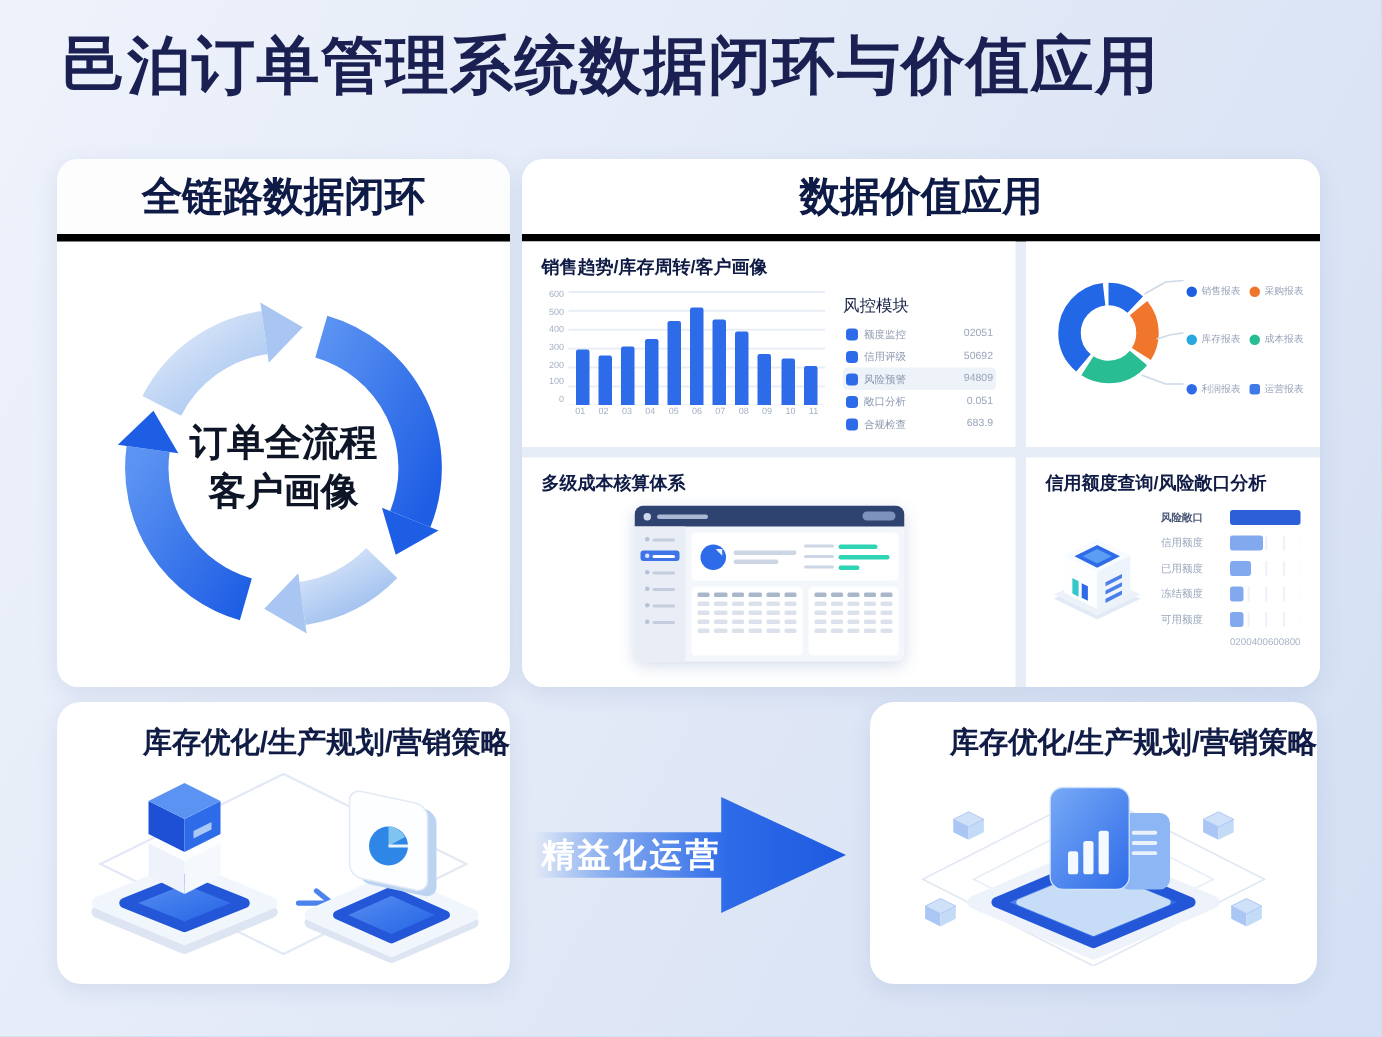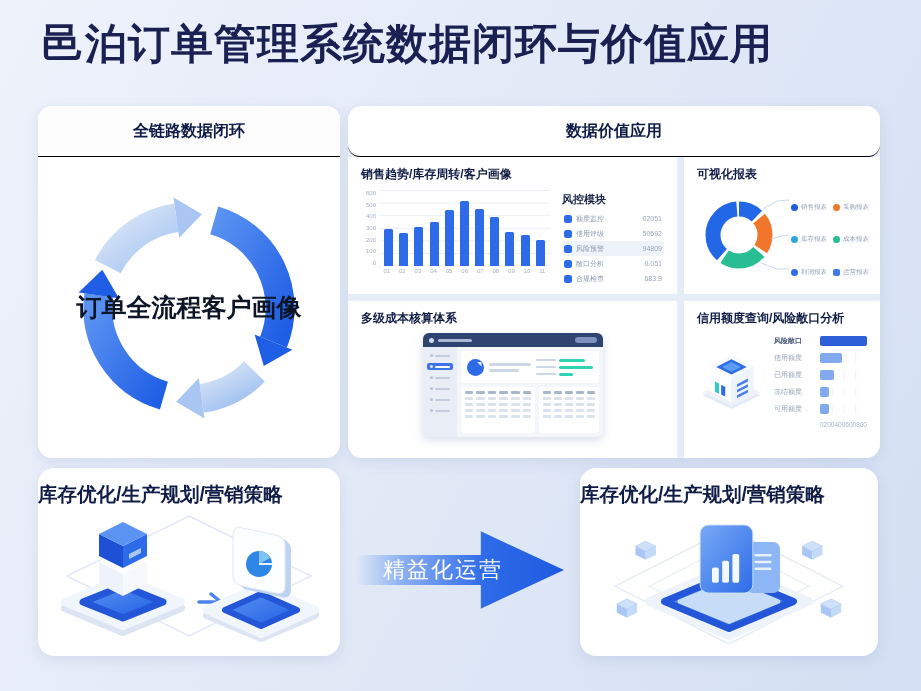--- a/index.html
+++ b/index.html
@@ -5,47 +5,47 @@
   html,body{margin:0;padding:0;background:#cfdcf1;font-family:"Liberation Sans","DejaVu Sans",sans-serif;}
   .stage{position:relative;width:921px;height:691px;overflow:hidden;
          background:linear-gradient(118deg,#eef2fb 0%,#e3eaf7 45%,#d3dff3 100%);}
   
   .page-title{position:absolute;left:42px;top:16px;font-size:42px;font-weight:800;
               color:#1a2152;letter-spacing:1px;white-space:nowrap;}
   
   .panel{position:absolute;background:#fff;border-radius:14px;
          box-shadow:0 4px 14px rgba(90,120,180,.14);overflow:hidden;}
   .panel-header{height:50px;display:flex;align-items:center;justify-content:center;
-                font-size:16px;font-weight:800;color:#0f1b47;background:#fdfdfe;
-                border-bottom:1px solid #000000;}
+                font-size:27px;font-weight:800;color:#0f1b47;background:#fdfdfe;
+                border-bottom:5px solid #000000;}
   .left-panel{left:38px;top:106px;width:302px;height:352px;}
   .left-body{position:relative;height:301px;display:flex;align-items:center;justify-content:center;}
   .cycle-wrap{position:relative;width:268px;height:268px;}
   .cycle-wrap svg{width:268px;height:268px;}
-  .cycle-center{position:absolute;inset:0;display:flex;flex-direction:row;
+  .cycle-center{position:absolute;inset:0;display:flex;flex-direction:column;
                 align-items:center;justify-content:center;font-size:25px;font-weight:800;
                 color:#0d1526;line-height:1.3;}
   .right-panel{left:348px;top:106px;width:532px;height:352px;background:#e7edf6;}
   .rp-grid{display:grid;grid-template-columns:329px 196px;grid-template-rows:137px 158px;gap:7px;}
   .cell{background:#fff;padding:9px 13px 6px;}
   .card-title{font-size:12px;font-weight:800;color:#101c45;white-space:nowrap;}
   
   .sales-content{display:flex;gap:12px;margin-top:7px;}
   .bchart{flex:1;display:flex;}
   .yticks{width:18px;height:76px;display:flex;flex-direction:column;justify-content:space-between;
           font-size:6px;color:#a5b0c4;text-align:right;padding-right:3px;box-sizing:border-box;}
   .plot-col{flex:1;}
   .plot{position:relative;height:76px;
         background-image:linear-gradient(#e9eef6 1px,transparent 1px);
         background-size:100% 12.6px;display:flex;align-items:flex-end;
         justify-content:space-around;padding:0 2px;}
   .sbar{width:9px;background:#2e6be8;border-radius:1.5px 1.5px 0 0;}
   .xlabels{display:flex;justify-content:space-around;font-size:6px;color:#a5b0c4;margin-top:2px;}
   .risk-panel{width:102px;}
-  .risk-title{font-size:11px;font-weight:700;color:#1b2547;margin:2px 0 4px;}
+  .risk-title{font-size:11px;font-weight:400;color:#1b2547;margin:2px 0 4px;}
   .rrow{display:flex;align-items:center;height:15px;padding:0 2px;}
   .rrow.alt{background:#eef2f9;border-radius:3px;}
   .rdot{width:8px;height:8px;border-radius:2.5px;background:#2e6be8;flex:0 0 auto;}
   .rlabel{font-size:7px;color:#8e9ab1;margin-left:4px;}
   .rvalue{font-size:7px;color:#9aa6bb;margin-left:auto;}
   
   .report-content{position:relative;height:104px;margin-top:4px;}
   .donut-svg{position:absolute;left:0;top:6px;}
   .connectors{position:absolute;inset:0;pointer-events:none;}
   .donut-legend{position:absolute;left:94px;top:4px;right:0;bottom:2px;
@@ -95,30 +95,30 @@
   .mdb-table{background:#fff;border-radius:3px;padding:4px;display:flex;flex-direction:column;gap:3.5px;box-sizing:border-box;}
   .mdb-table.t1{flex:1.3;} .mdb-table.t2{flex:1;}
   .t-row{display:flex;gap:3px;}
   .t-cell{flex:1;height:2.5px;background:#dbe2ec;border-radius:1px;}
   .t-row.head .t-cell{background:#aab6c9;}
   
   .bottom-card{position:absolute;background:#fff;border-radius:16px;
                box-shadow:0 4px 14px rgba(90,120,180,.14);}
   .bl-card{left:38px;top:468px;width:302px;height:188px;}
   .br-card{left:580px;top:468px;width:298px;height:188px;}
-  .bottom-title{text-align:left;font-size:19.5px;font-weight:800;color:#101c45;
+  .bottom-title{text-align:right;font-size:19.5px;font-weight:800;color:#101c45;
                 margin-top:13px;white-space:nowrap;}
   .bl-illu{display:block;margin:2px auto 0;}
   .br-illu{display:block;margin:0 auto;}
   
   .lean-arrow{position:absolute;left:356px;top:528px;width:208px;height:84px;
       background:linear-gradient(90deg,rgba(160,193,243,0) 0%,#8cb0f0 22%,#2e6be8 62%,#1e5ae0 100%);
       clip-path:polygon(0 32%,60% 32%,60% 4%,100% 50%,60% 96%,60% 68%,0 68%);}
-  .lean-label{position:absolute;left:378px;top:528px;width:130px;height:84px;display:flex;
-      align-items:center;justify-content:center;color:#fff;font-size:22px;font-weight:400;
+  .lean-label{position:absolute;left:356px;top:528px;width:130px;height:84px;display:flex;
+      align-items:center;justify-content:center;color:#fff;font-size:22px;font-weight:700;
       letter-spacing:2px;white-space:nowrap;}
 </style>
 </head>
 <body>
 
 <div class="stage">
 
   <div class="page-title">邑泊订单管理系统数据闭环与价值应用</div>
 
   <div class="panel left-panel">
@@ -155,21 +155,21 @@
         </svg>
         <div class="cycle-center">
           <span>订单全流程</span>
           <span>客户画像</span>
         </div>
       </div>
     </div>
   </div>
 
   <div class="panel right-panel">
-    <div class="panel-header" style="background:#fff;border-radius:12px;">数据价值应用</div>
+    <div class="panel-header" style="background:#fff;">数据价值应用</div>
     <div class="rp-grid">
 
       <div class="cell">
         <div class="card-title">销售趋势/库存周转/客户画像</div>
         <div class="sales-content">
           <div class="bchart">
             <div class="yticks" id="sales-yticks">
                 <span>600</span>
                 <span>500</span>
                 <span>400</span>
@@ -234,21 +234,20 @@
                   <span class="rdot"></span>
                   <span class="rlabel">合规检查</span>
                   <span class="rvalue">683.9</span>
                 </div>
               </div>
           </div>
         </div>
       </div>
 
       <div class="cell">
-        <div class="card-title">可视化报表</div>
         <div class="report-content">
           <svg class="donut-svg" id="donut-svg" width="84" height="84" viewBox="0 0 84 84">
               <g transform="rotate(-90 42 42)">
                 <circle cx="42" cy="42" r="26" fill="none" stroke="#2267e6" stroke-width="15" stroke-dasharray="19.60353815840031 143.75927982826894" stroke-dashoffset="0"></circle>
                 <circle cx="42" cy="42" r="26" fill="none" stroke="#f0762b" stroke-width="15" stroke-dasharray="32.672563597333856 130.6902543893354" stroke-dashoffset="-22.8707945181337"></circle>
                 <circle cx="42" cy="42" r="26" fill="none" stroke="#29bd94" stroke-width="15" stroke-dasharray="37.57344813693393 125.78936984973532" stroke-dashoffset="-58.81061447520093"></circle>
                 <circle cx="42" cy="42" r="26" fill="none" stroke="#2267e6" stroke-width="15" stroke-dasharray="60.444242655067626 102.91857533160163" stroke-dashoffset="-99.65131897186825"></circle>
               </g>
             </svg>
           <svg class="connectors" width="172" height="104">

